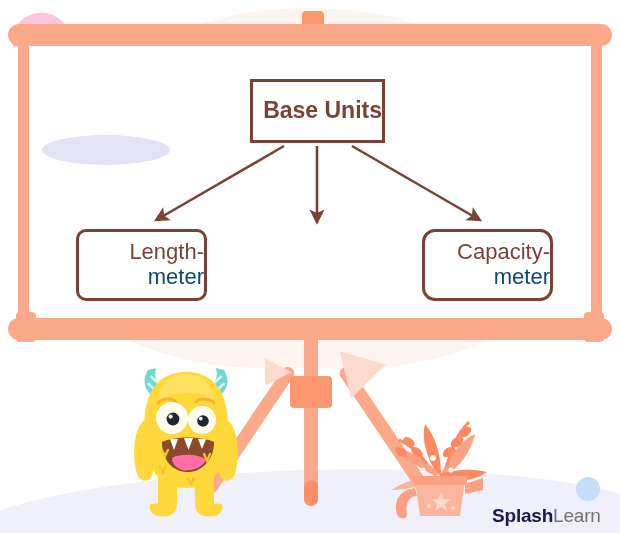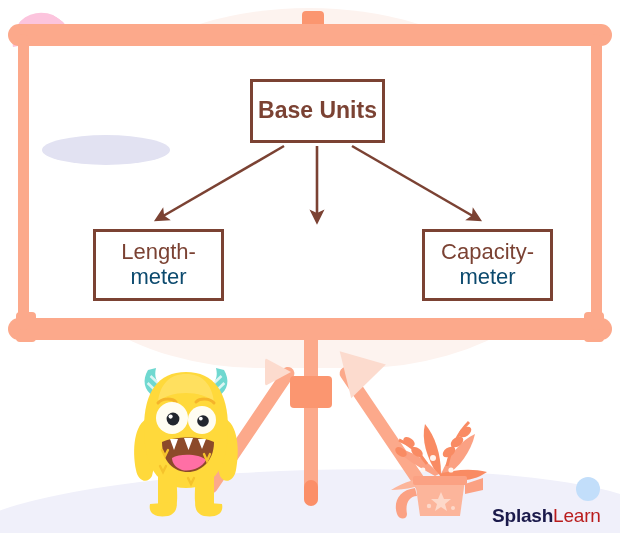--- a/index.html
+++ b/index.html
@@ -218,43 +218,43 @@
     height: 292px;
     z-index: 3;
   }
 
   .node {
     position: absolute;
     border: 3px solid #7b4233;
     background: #ffffff;
     display: flex;
     flex-direction: column;
-    align-items: center;
+    align-items: flex-end;
     justify-content: center;
     line-height: 1.12;
     font-size: 22px;
   }
 
   .node-root {
     left: 228px;
     top: 41px;
     width: 135px;
     height: 64px;
     font-size: 23px;
     font-weight: bold;
   }
 
   .node-leaf {
     width: 131px;
     height: 72px;
     top: 191px;
   }
-  .leaf-1 { left: 71px; }
+  .leaf-1 { left: 54px; border-radius: 10px; }
   .leaf-2 { left: 225px; }
-  .leaf-3 { left: 400px; }
+  .leaf-3 { left: 400px; border-radius: 13px; }
 
   .t-brown  { color: #7b4233; }
   .t-purple { color: #0c4a6e; }
 
   .arrows-svg {
     position: absolute;
     left: 0; top: 0;
     width: 576px;
     height: 292px;
     pointer-events: none;
@@ -276,21 +276,21 @@
   .logo {
     position: absolute;
     left: 480px;
     top: 505px;
     z-index: 12;
     font-size: 19px;
     letter-spacing: -0.2px;
     white-space: nowrap;
   }
   .logo-splash { color: #1b1a4b; font-weight: bold; margin-left: 12px; }
-  .logo-learn  { color: #b91c1c; font-weight: normal; }
+  .logo-learn  { color: #737373; font-weight: normal; }
 </style>
 </head>
 <body>
 
 <div id="stage">
 
   <div class="cream-blob"></div>
   <div class="ground"></div>
   <div class="blue-dot"></div>
 

